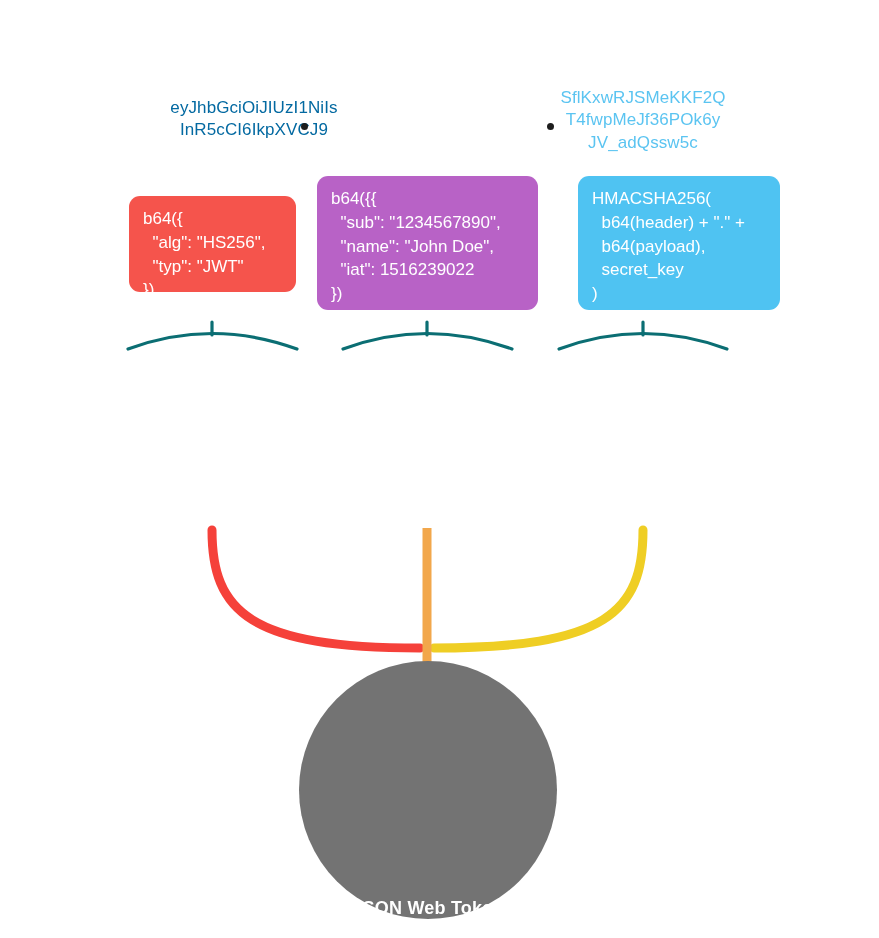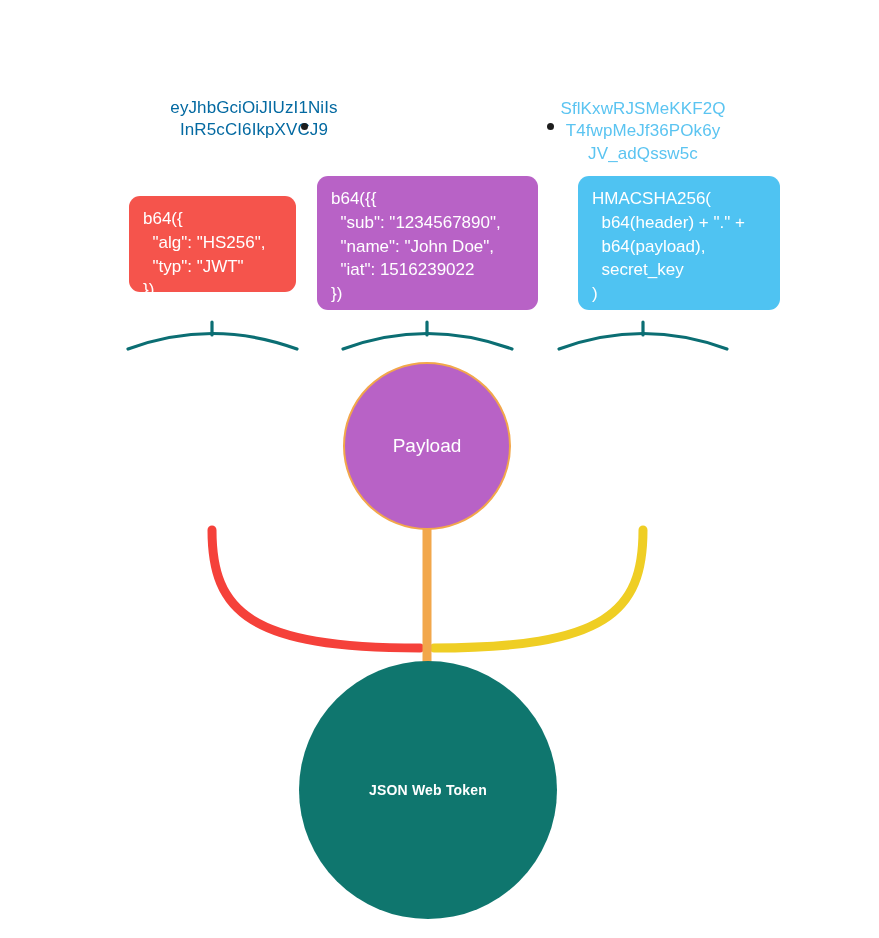--- a/index.html
+++ b/index.html
@@ -24,21 +24,21 @@
   .token-text {
     position: absolute;
     text-align: center;
     font-size: 17px;
     line-height: 1.32;
     letter-spacing: 0.1px;
     white-space: pre-line;
   }
   #tok-header  { left: 126px; top: 97px;  width: 176px; color: #0369a1; margin-left: 40px; }
   #tok-payload { left: 313px; top: 75px;  width: 228px; color: #B964C7; }
-  #tok-sig     { left: 554px; top: 87px;  width: 178px; color: #5BC4F1; margin-top: 11px; }
+  #tok-sig     { left: 554px; top: 87px;  width: 178px; color: #5BC4F1; }
 
   .sep-dot {
     position: absolute;
     width: 7px;
     height: 7px;
     border-radius: 50%;
     background: #1d1d1d;
   }
   #dot-1 { left: 301px; top: 123px; }
   #dot-2 { left: 547px; top: 123px; }
@@ -104,26 +104,26 @@
     background: #4FC3F2;
     border: 2px solid #EFCE24;
   }
 
   
   #circle-jwt {
     position: absolute;
     left: 299px; top: 661px;
     width: 258px; height: 258px;
     border-radius: 50%;
-    background: #0f766e;
+    background: #737373;
     display: flex;
-    align-items: center;
+    align-items: flex-end;
     justify-content: center;
     color: #ffffff;
-    font-size: 14px;
+    font-size: 18px;
     font-weight: bold;
     letter-spacing: 0.2px;
   }
 </style>
 </head>
 <body>
 
 <div id="stage">
 
   <div class="token-text" id="tok-header">eyJhbGciOiJIUzI1NiIs
@@ -173,22 +173,19 @@
     </g>
 
     <path d="M 212 530 C 212 612 250 648 420 648" fill="none" stroke="#F5413A" stroke-width="9" stroke-linecap="round"></path>
 
     <path d="M 643 530 C 643 612 606 648 434 648" fill="none" stroke="#EFCE24" stroke-width="9" stroke-linecap="round"></path>
 
     <path d="M 427 528 L 427 672" fill="none" stroke="#F2A74B" stroke-width="9" stroke-linecap="butt"></path>
   </svg>
 
 
-  <div class="part-circle" id="circle-payload">
-    <span>Payload</span>
-  </div>
 
 
   <div id="circle-jwt">
     <span>JSON Web Token</span>
   </div>
 
 </div>
 
 </body></html>

